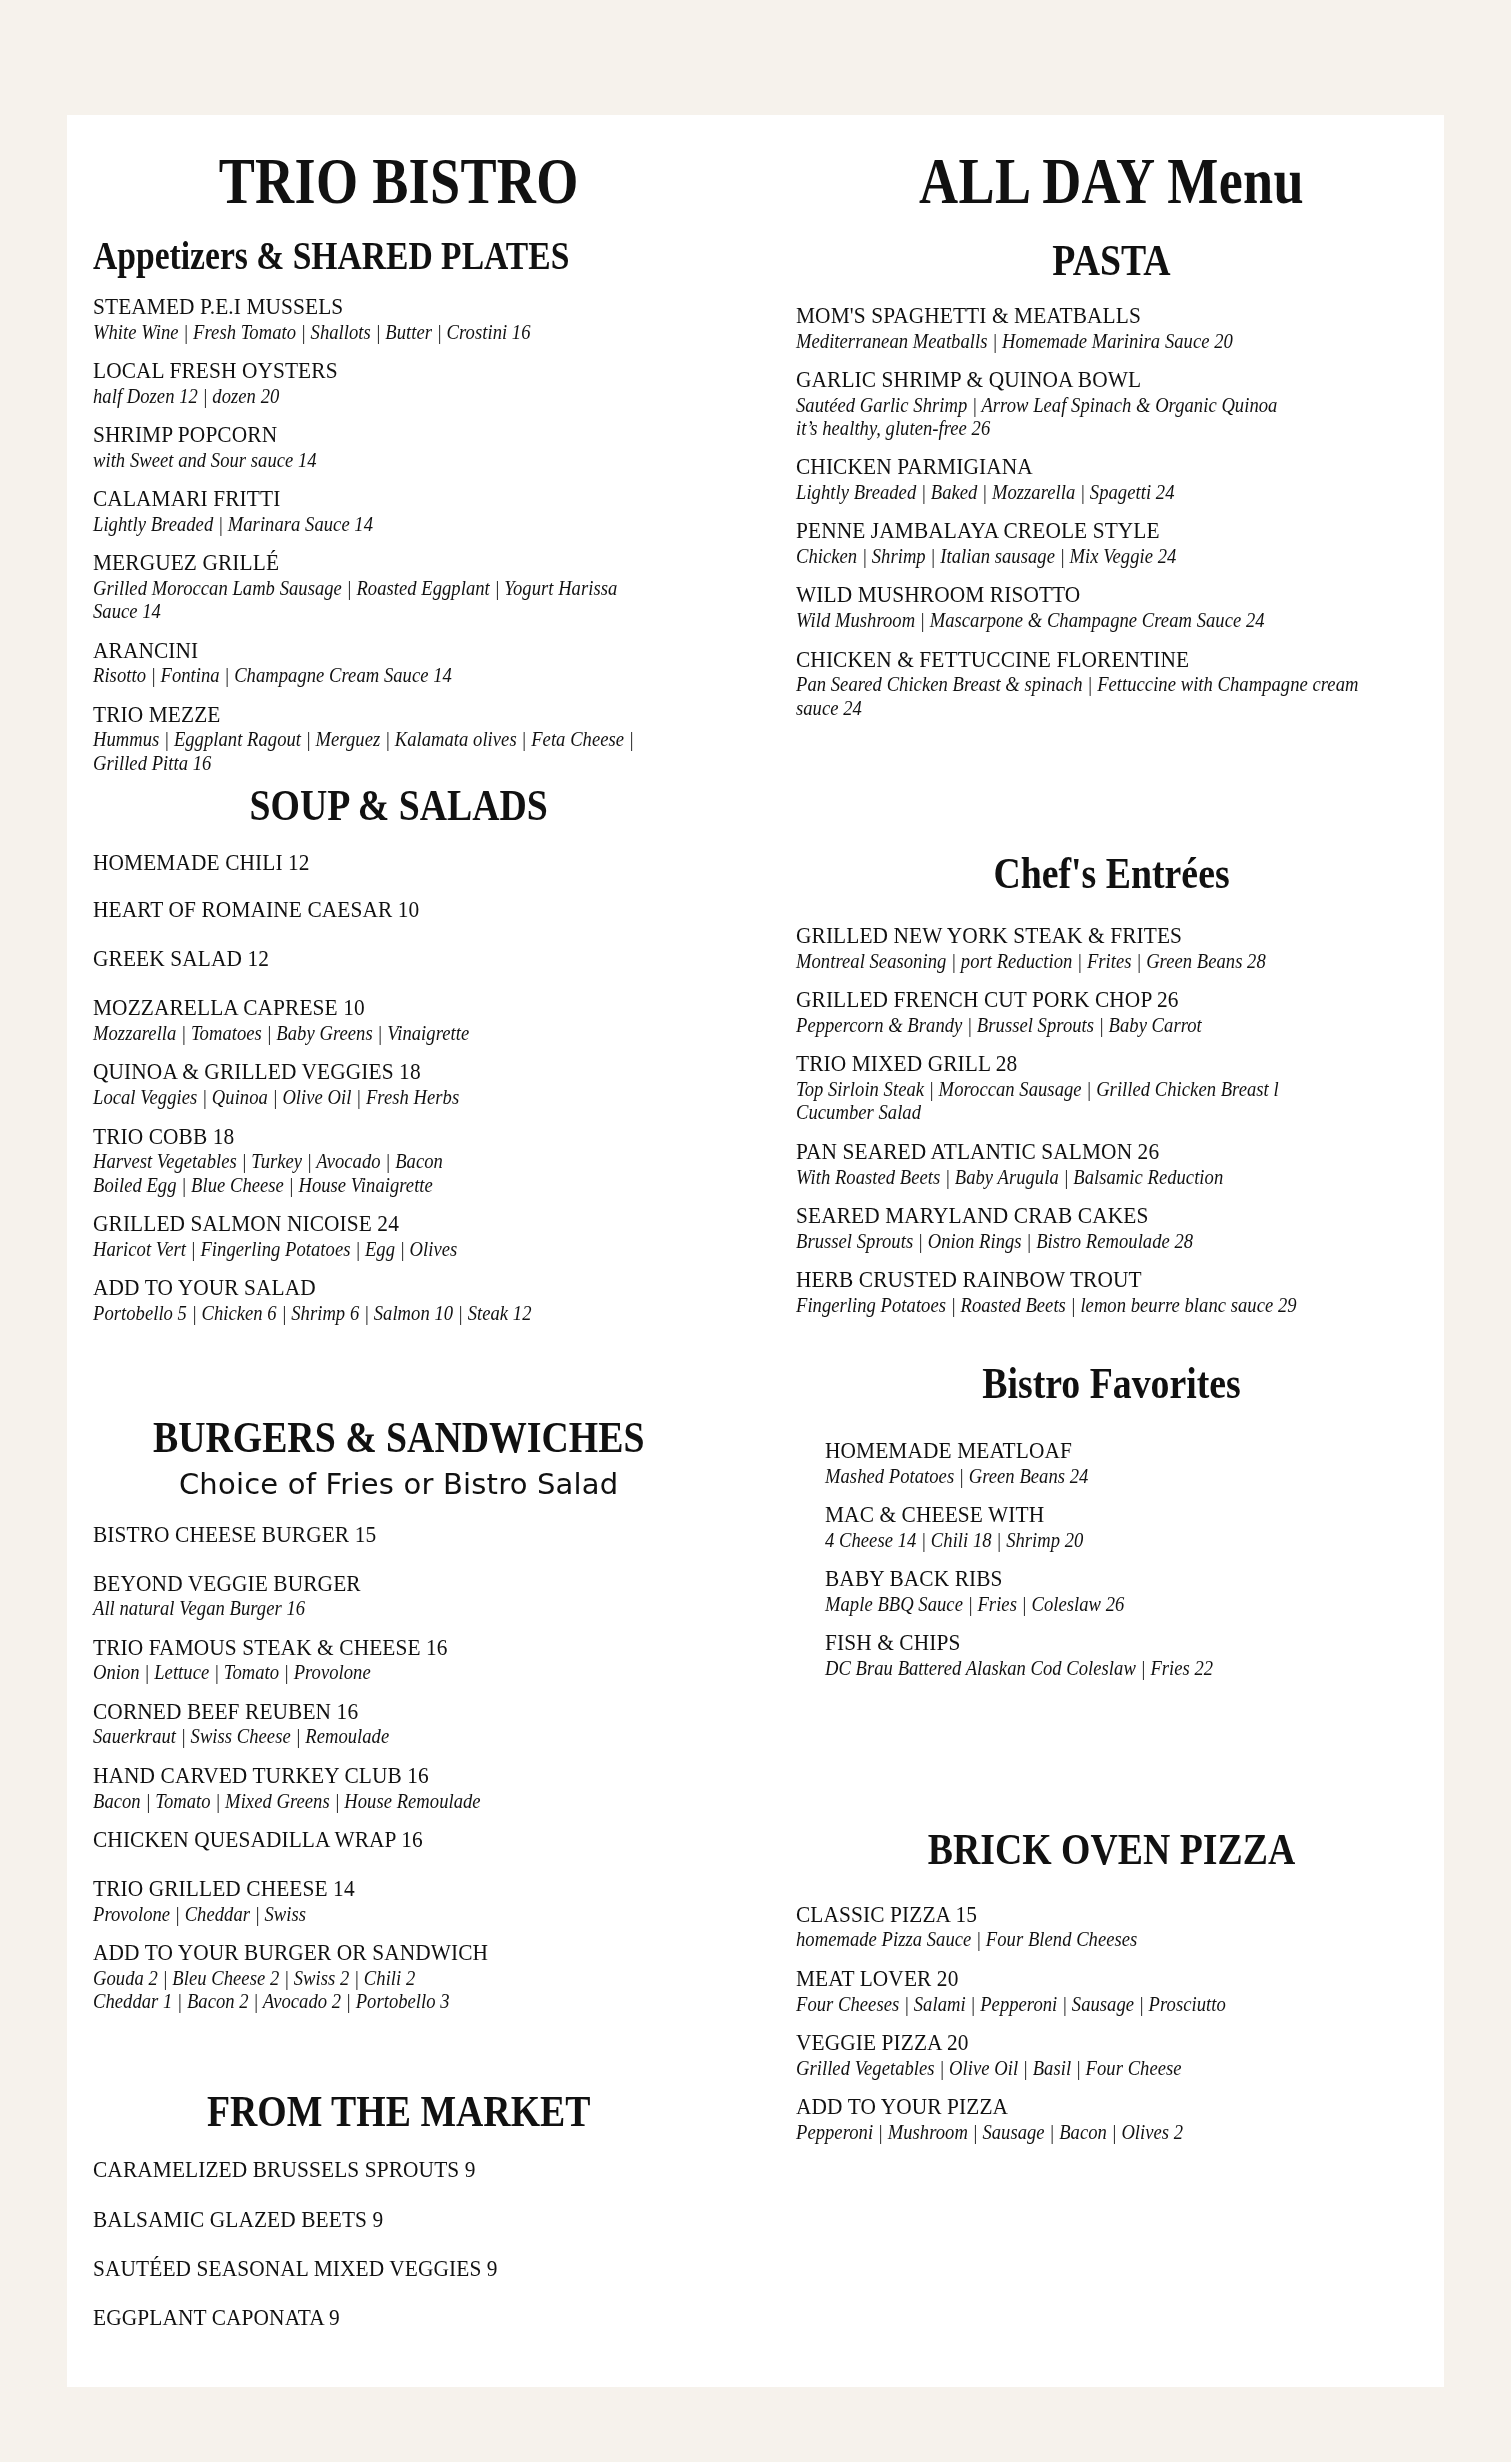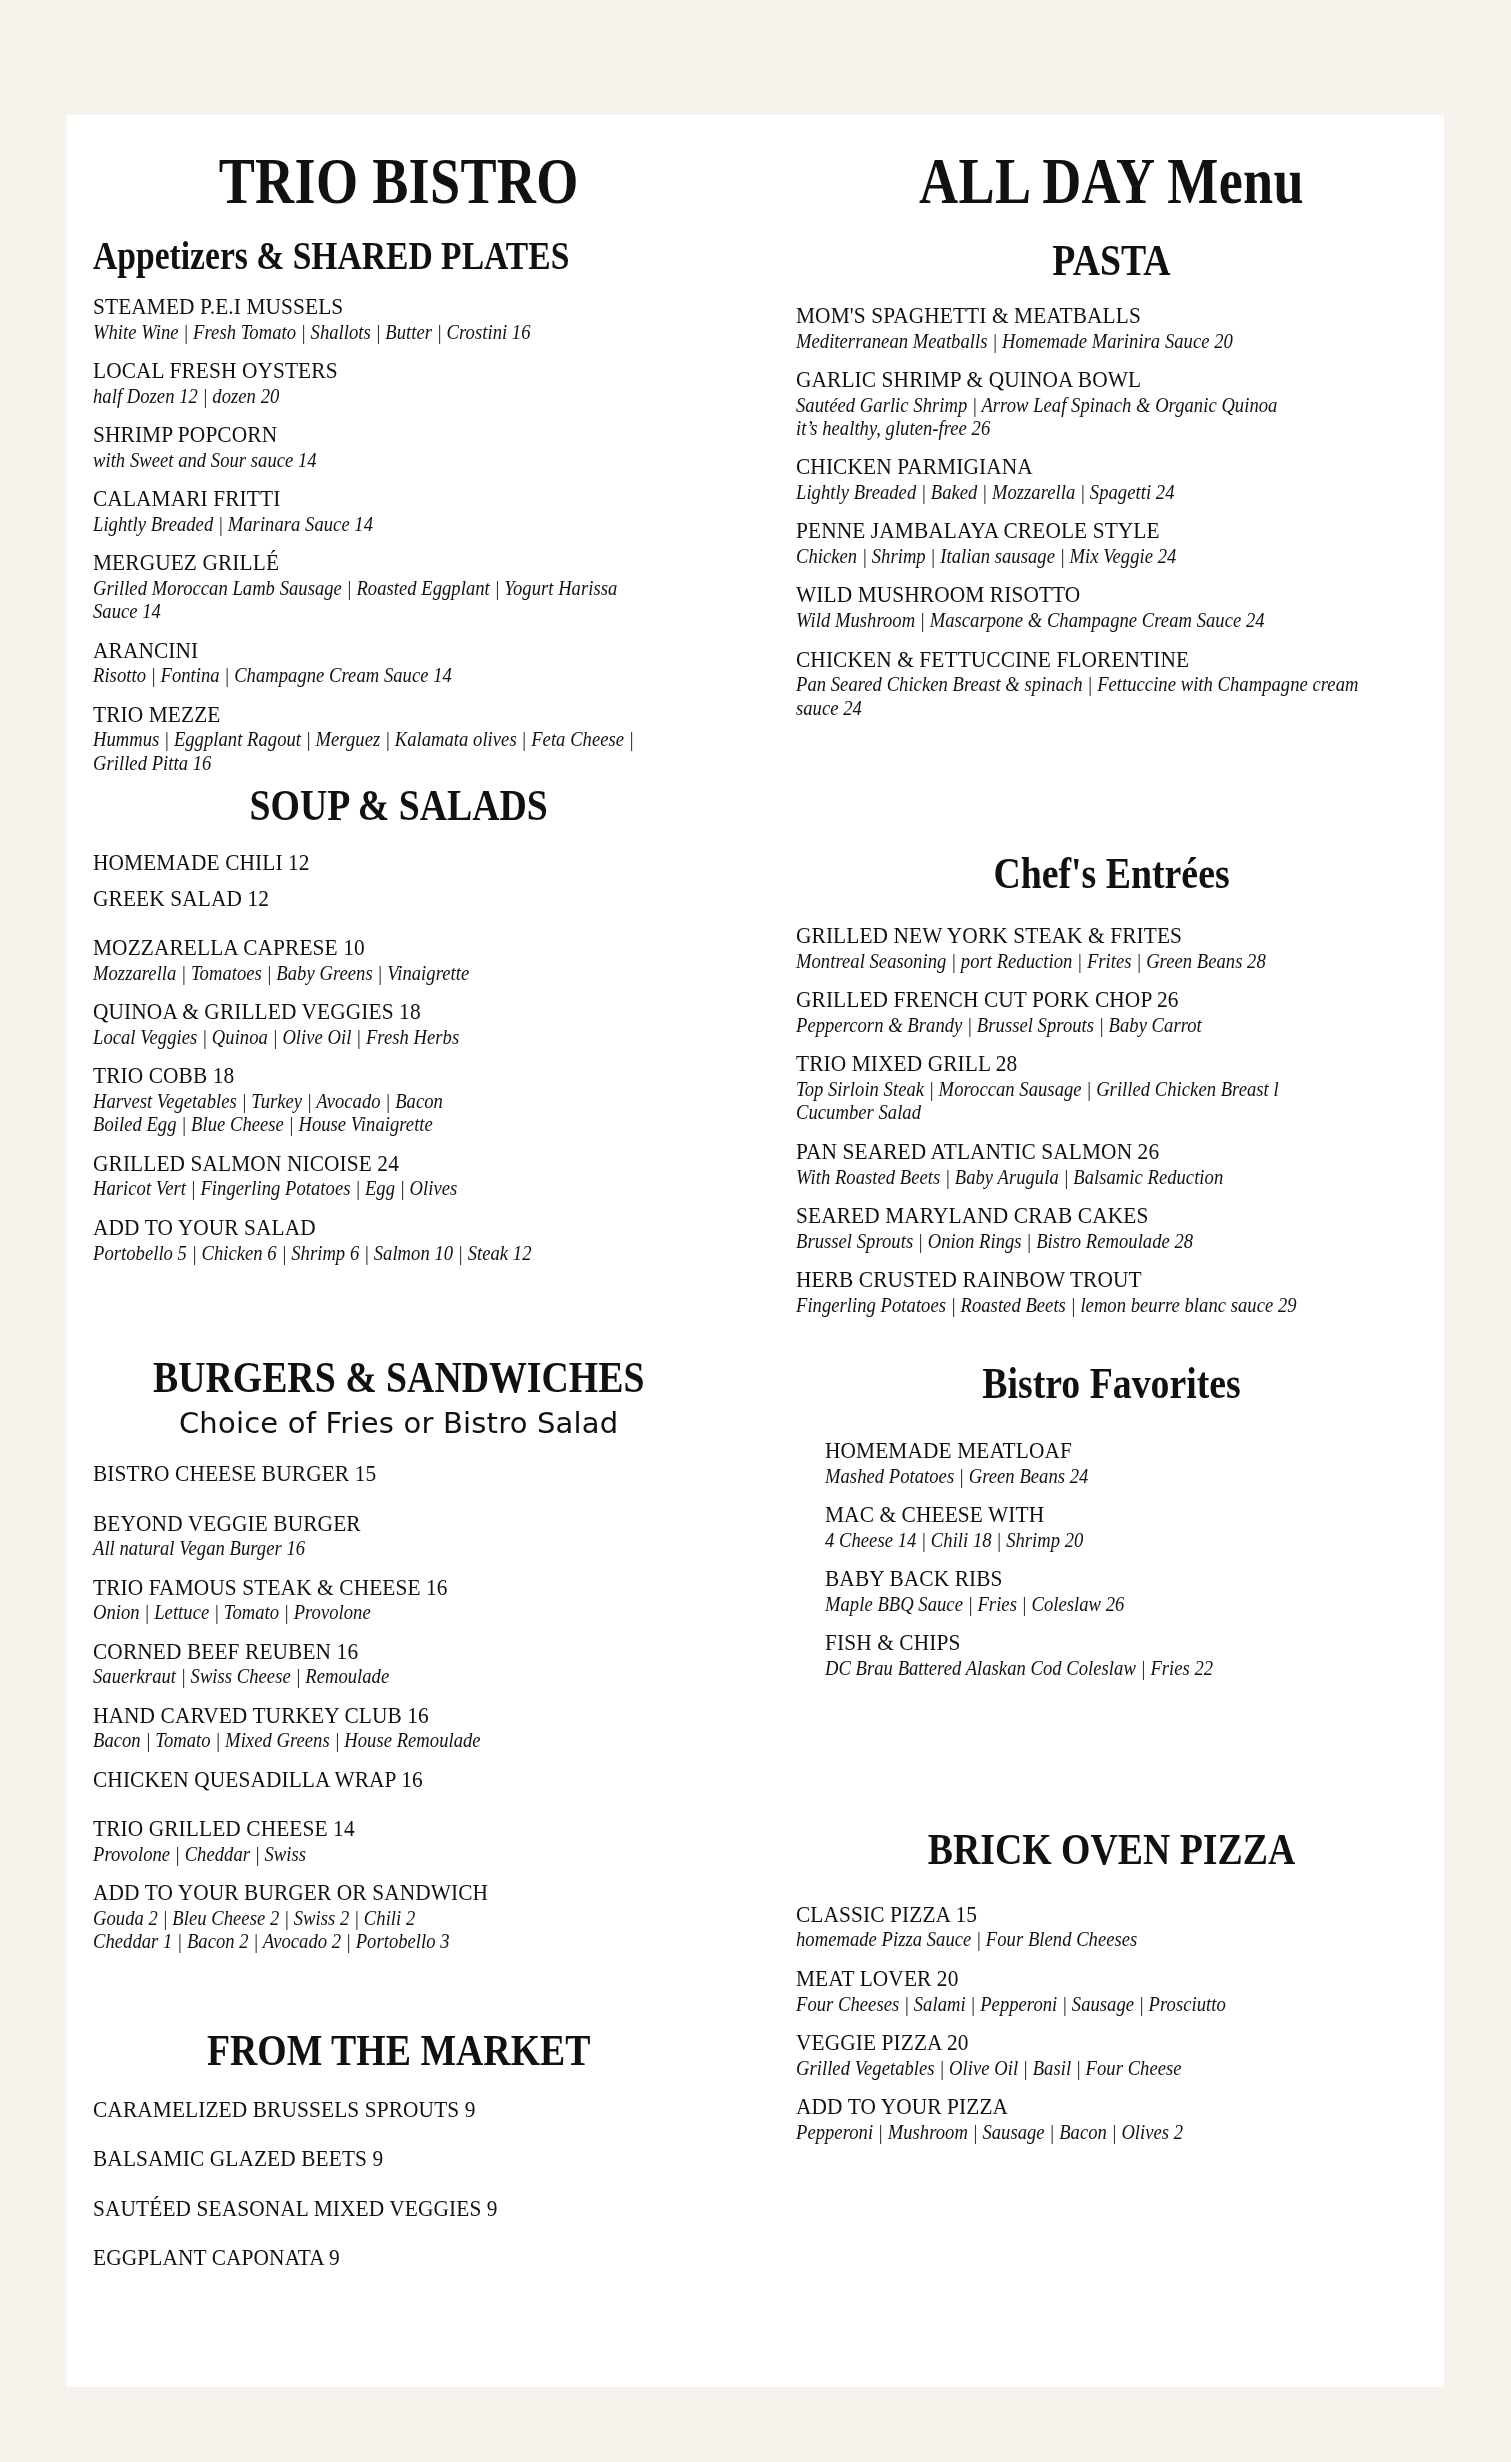--- a/index.html
+++ b/index.html
@@ -170,22 +170,25 @@
           <li class="item tight" style="margin-bottom:0">
             <div class="item-name">TRIO MEZZE</div>
             <div class="item-desc" style="white-space:pre-line">Hummus  |  Eggplant Ragout  |  Merguez  |  Kalamata olives  |  Feta Cheese  |  Grilled Pitta 16</div>
           </li>
         </ul>
 
         <div class="sec-head" style="margin-top:7px;">SOUP &amp; SALADS</div>
 
         <div style="height:21px"></div>
         <ul class="items">
-          <li class="item" style="margin-bottom:9px">
+          <li class="item" style="margin-bottom:20px">
             <div class="item-name">HOMEMADE CHILI   12</div>
+          </li>
+          <li class="item" style="margin-bottom:22.5px">
+            <div class="item-name">HEART OF ROMAINE CAESAR   10</div>
           </li>
           <li class="item" style="margin-bottom:22.5px">
             <div class="item-name">GREEK SALAD   12</div>
           </li>
           <li class="item tight">
             <div class="item-name">MOZZARELLA CAPRESE   10</div>
             <div class="item-desc">Mozzarella  |  Tomatoes  |  Baby Greens  |  Vinaigrette</div>
           </li>
           <li class="item tight">
             <div class="item-name">QUINOA &amp; GRILLED VEGGIES   18</div>

